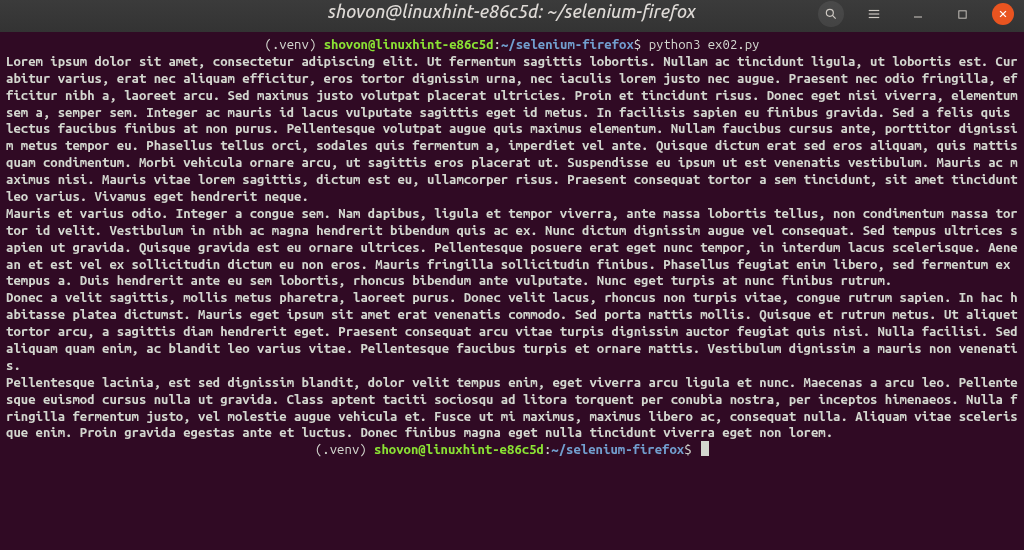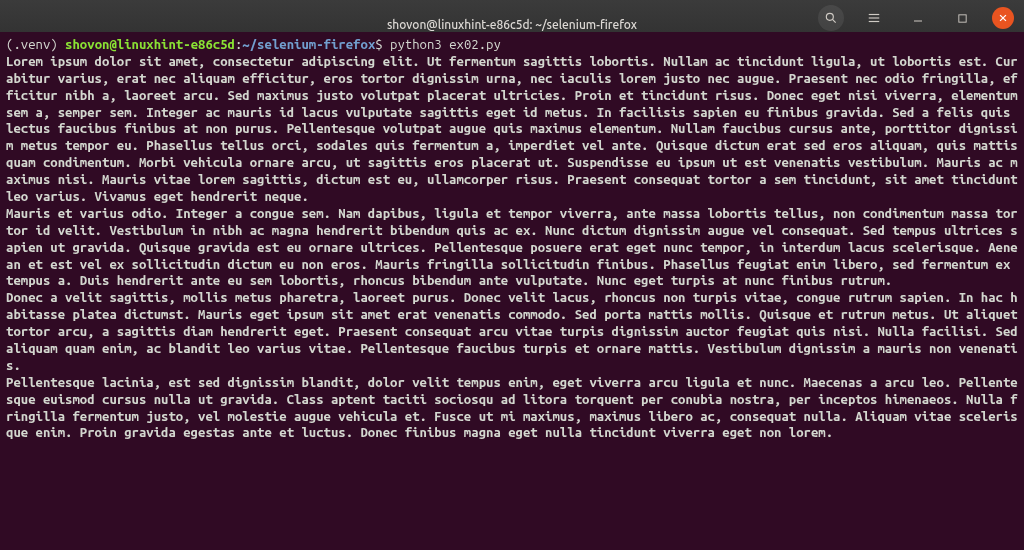--- a/index.html
+++ b/index.html
@@ -15,26 +15,27 @@
   .window {
     width: 1024px;
     height: 550px;
     display: flex;
     flex-direction: column;
   }
   .titlebar {
     height: 32px;
     background: linear-gradient(#3b3b3b, #333333);
     display: flex;
-    align-items: flex-end;
+    align-items: flex-start;
     color: #d8d4cf;
     font-family: "Ubuntu", sans-serif;
-    font-size: 12px;
+    font-size: 18px;
     font-weight: 500;
     position: relative;
+    font-style: italic;
   }
   .titlebar-title {
     position: absolute;
     left: 0; right: 0;
     text-align: center;
     color: #dedad6;
   }
   .titlebar-right {
     margin-left: auto;
     display: flex;
@@ -74,21 +75,21 @@
   .dollar { color: #d3d7cf; }
   .cmd { color: #d3d7cf; }
   .output { color: #d3d7cf; font-weight: bold; }
   .cursor {
     display: inline-block;
     width: 8px; height: 15px;
     background: #d3d7cf;
     vertical-align: text-bottom;
     margin-left: 2px;
   }
-  .prompt-line { display: block; }
+  .prompt-line { display: block; text-align: center; }
 </style>
 </head>
 <body>
 
 <div class="window">
 
   <div class="titlebar">
     <div class="titlebar-title">shovon@linuxhint-e86c5d: ~/selenium-firefox</div>
     <div class="titlebar-right">
       <div class="tb-btn search">
@@ -120,15 +121,15 @@
             <line x1="19" y1="5" x2="5" y2="19"></line>
           </svg>
       </div>
     </div>
   </div>
 
   <div class="terminal"><span class="prompt-line"><span class="venv">(.venv)</span> <span class="user">shovon@linuxhint-e86c5d</span><span class="dollar">:</span><span class="path">~/selenium-firefox</span><span class="dollar">$</span> <span class="cmd">python3 ex02.py</span></span><span class="output">Lorem ipsum dolor sit amet, consectetur adipiscing elit. Ut fermentum sagittis lobortis. Nullam ac tincidunt ligula, ut lobortis est. Curabitur varius, erat nec aliquam efficitur, eros tortor dignissim urna, nec iaculis lorem justo nec augue. Praesent nec odio fringilla, efficitur nibh a, laoreet arcu. Sed maximus justo volutpat placerat ultricies. Proin et tincidunt risus. Donec eget nisi viverra, elementum sem a, semper sem. Integer ac mauris id lacus vulputate sagittis eget id metus. In facilisis sapien eu finibus gravida. Sed a felis quis lectus faucibus finibus at non purus. Pellentesque volutpat augue quis maximus elementum. Nullam faucibus cursus ante, porttitor dignissim metus tempor eu. Phasellus tellus orci, sodales quis fermentum a, imperdiet vel ante. Quisque dictum erat sed eros aliquam, quis mattis quam condimentum. Morbi vehicula ornare arcu, ut sagittis eros placerat ut. Suspendisse eu ipsum ut est venenatis vestibulum. Mauris ac maximus nisi. Mauris vitae lorem sagittis, dictum est eu, ullamcorper risus. Praesent consequat tortor a sem tincidunt, sit amet tincidunt leo varius. Vivamus eget hendrerit neque.
 Mauris et varius odio. Integer a congue sem. Nam dapibus, ligula et tempor viverra, ante massa lobortis tellus, non condimentum massa tortor id velit. Vestibulum in nibh ac magna hendrerit bibendum quis ac ex. Nunc dictum dignissim augue vel consequat. Sed tempus ultrices sapien ut gravida. Quisque gravida est eu ornare ultrices. Pellentesque posuere erat eget nunc tempor, in interdum lacus scelerisque. Aenean et est vel ex sollicitudin dictum eu non eros. Mauris fringilla sollicitudin finibus. Phasellus feugiat enim libero, sed fermentum ex tempus a. Duis hendrerit ante eu sem lobortis, rhoncus bibendum ante vulputate. Nunc eget turpis at nunc finibus rutrum.
 Donec a velit sagittis, mollis metus pharetra, laoreet purus. Donec velit lacus, rhoncus non turpis vitae, congue rutrum sapien. In hac habitasse platea dictumst. Mauris eget ipsum sit amet erat venenatis commodo. Sed porta mattis mollis. Quisque et rutrum metus. Ut aliquet tortor arcu, a sagittis diam hendrerit eget. Praesent consequat arcu vitae turpis dignissim auctor feugiat quis nisi. Nulla facilisi. Sed aliquam quam enim, ac blandit leo varius vitae. Pellentesque faucibus turpis et ornare mattis. Vestibulum dignissim a mauris non venenatis.
 Pellentesque lacinia, est sed dignissim blandit, dolor velit tempus enim, eget viverra arcu ligula et nunc. Maecenas a arcu leo. Pellentesque euismod cursus nulla ut gravida. Class aptent taciti sociosqu ad litora torquent per conubia nostra, per inceptos himenaeos. Nulla fringilla fermentum justo, vel molestie augue vehicula et. Fusce ut mi maximus, maximus libero ac, consequat nulla. Aliquam vitae scelerisque enim. Proin gravida egestas ante et luctus. Donec finibus magna eget nulla tincidunt viverra eget non lorem.</span>
-</div>
+<span class="prompt-line"><span class="venv">(.venv)</span> <span class="user">shovon@linuxhint-e86c5d</span><span class="dollar">:</span><span class="path">~/selenium-firefox</span><span class="dollar">$</span> <span class="cmd"></span><span class="cursor"></span></span></div>
 
 </div>
 
 </body></html>

